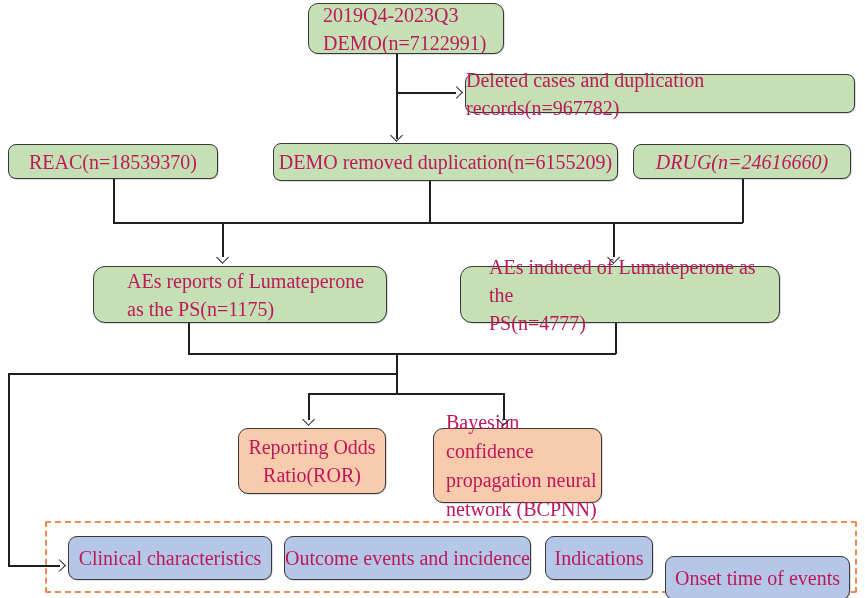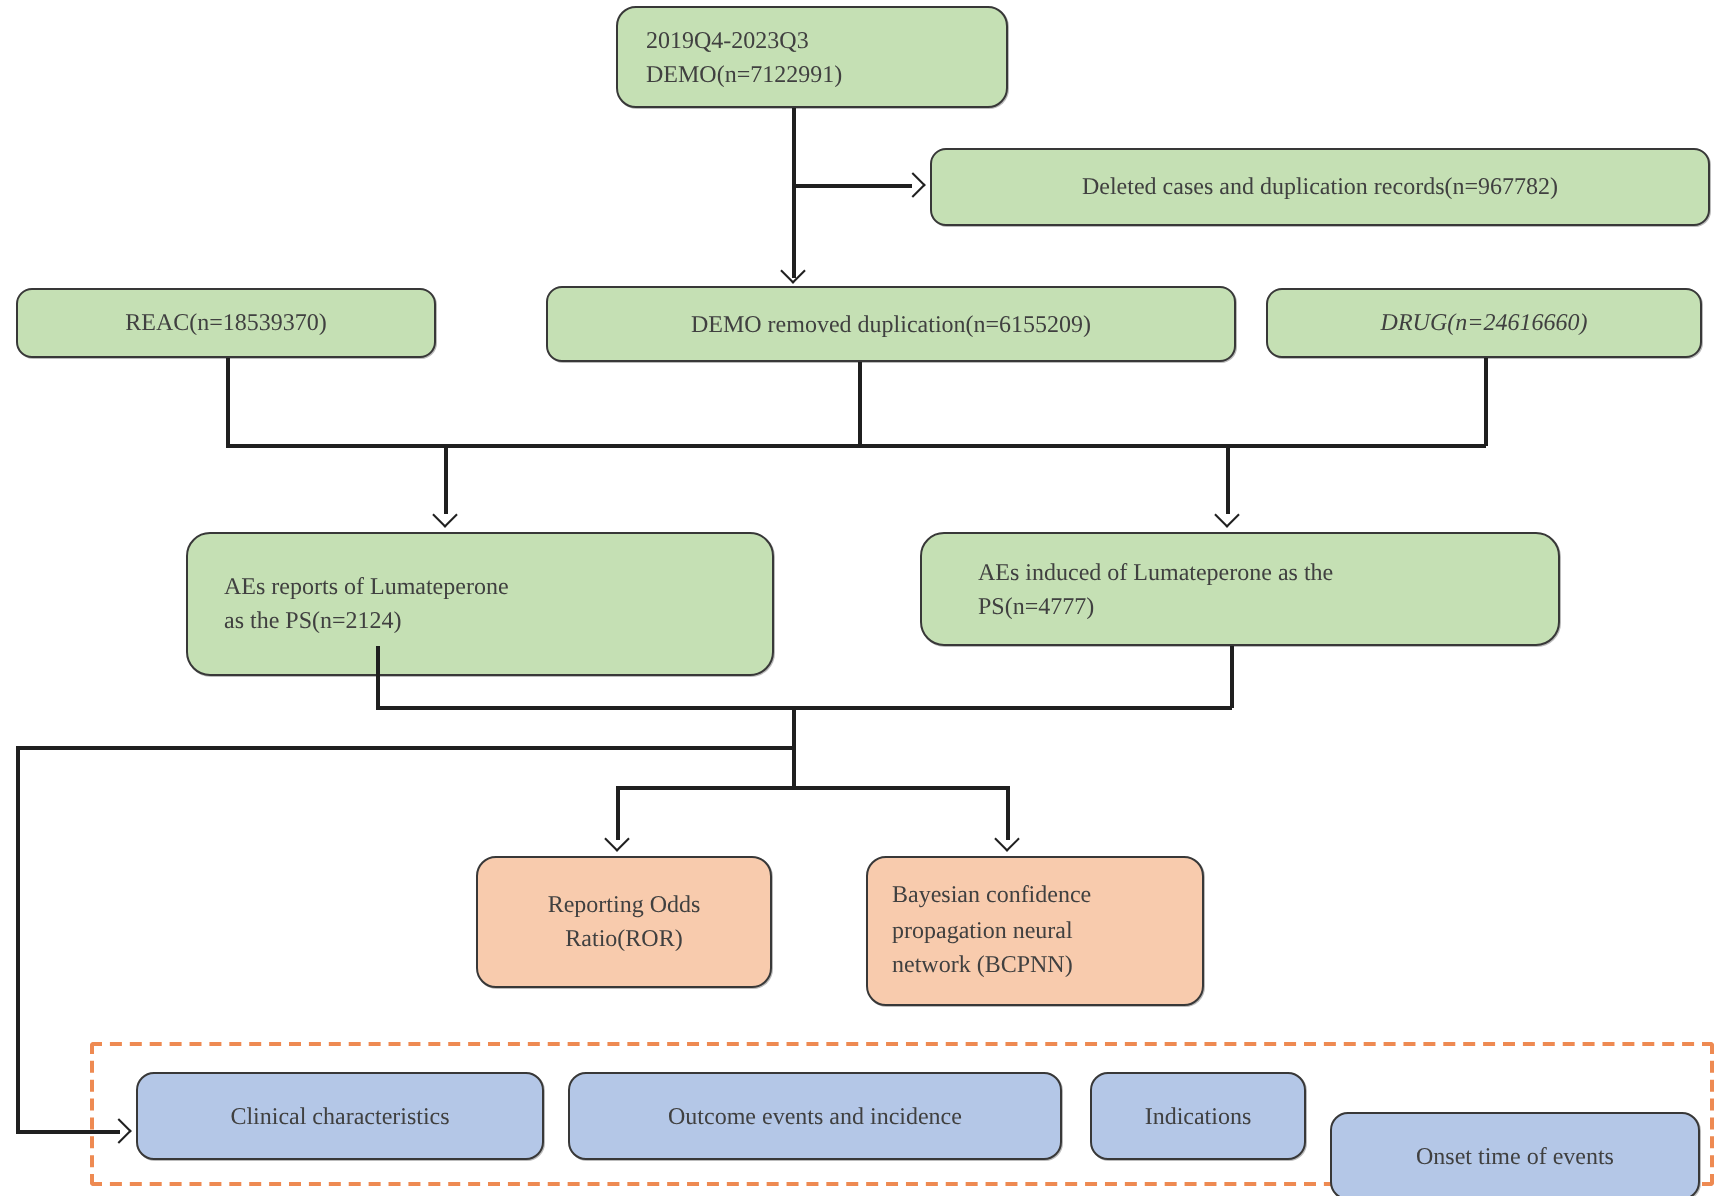--- a/index.html
+++ b/index.html
@@ -3,36 +3,36 @@
 <meta charset="utf-8">
 <style>
   html,body{margin:0;padding:0;background:#ffffff;}
   body{width:865px;height:598px;font-family:"Liberation Serif","DejaVu Serif",serif;color:#111;}
   #canvas{position:relative;width:865px;height:598px;background:#fff;overflow:hidden;}
 
   .node{
     position:absolute;box-sizing:border-box;
     border:1.7px solid #383838;border-radius:10px;
     display:flex;flex-direction:column;justify-content:center;
-    font-size:12px;line-height:1.4;color:#404040;
+    font-size:20px;line-height:1.4;color:#be185d;
     box-shadow:0.5px 0.5px 0 rgba(60,60,60,.35);
   }
   .green{background:#c5e0b4;}
   .orange{background:#f8cbad;}
   .blue{background:#b4c7e7;border-radius:9px;}
-  .center{align-items:center;text-align:right;}
+  .center{align-items:center;text-align:left;}
   .left{align-items:flex-start;text-align:left;}
 
   
   #n-demo-total   {left:308px;top:3px;  width:196px;height:51px;padding-left:14px;}
   #n-deleted      {left:465px;top:74px; width:390px;height:39px;border-radius:8px;}
   #n-reac         {left:8px;  top:144px;width:210px;height:35px;border-radius:8px;}
   #n-demo-removed {left:257px;top:143px;width:345px;height:38px;border-radius:8px;margin-left:16px;}
   #n-drug         {left:633px;top:144px;width:218px;height:35px;border-radius:8px;font-style:italic;}
-  #n-aes-reports  {left:93px; top:266px;width:294px;height:72px;padding-left:18px;border-radius:12px;}
+  #n-aes-reports  {left:93px; top:266px;width:294px;height:57px;padding-left:33px;border-radius:12px;}
   #n-aes-induced  {left:460px;top:266px;width:320px;height:57px;padding-left:28px;border-radius:12px;}
   #n-ror          {left:238px;top:428px;width:148px;height:66px;}
   #n-bcpnn        {left:433px;top:428px;width:169px;height:75px;padding-left:12px;line-height:1.45;}
   #n-clinical     {left:68px; top:536px;width:204px;height:44px;}
   #n-outcome      {left:284px;top:536px;width:247px;height:44px;}
   #n-indications  {left:545px;top:536px;width:108px;height:44px;}
   #n-onset        {left:665px;top:536px;width:185px;height:44px;margin-top:20px;}
 
   #dashed-group{
     position:absolute;left:45px;top:521px;width:812px;height:72px;
@@ -71,21 +71,21 @@
   <div class="node green center" id="n-demo-removed">
     <div>DEMO removed duplication(n=6155209)</div>
   </div>
 
   <div class="node green center" id="n-drug">
     <div>DRUG(n=24616660)</div>
   </div>
 
   <div class="node green left" id="n-aes-reports">
     <div>AEs reports of Lumateperone</div>
-    <div>as the PS(n=2124)</div>
+    <div>as the PS(n=1175)</div>
   </div>
 
   <div class="node green left" id="n-aes-induced">
     <div>AEs induced of Lumateperone as the</div>
     <div>PS(n=4777)</div>
   </div>
 
   <div class="node orange center" id="n-ror">
     <div>Reporting Odds</div>
     <div>Ratio(ROR)</div>

